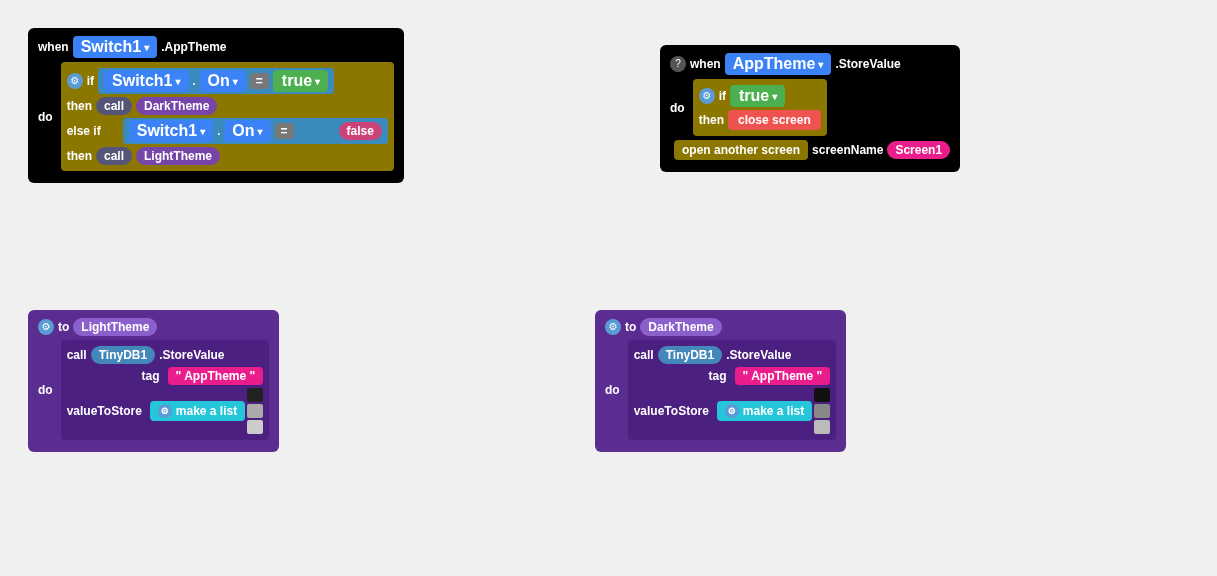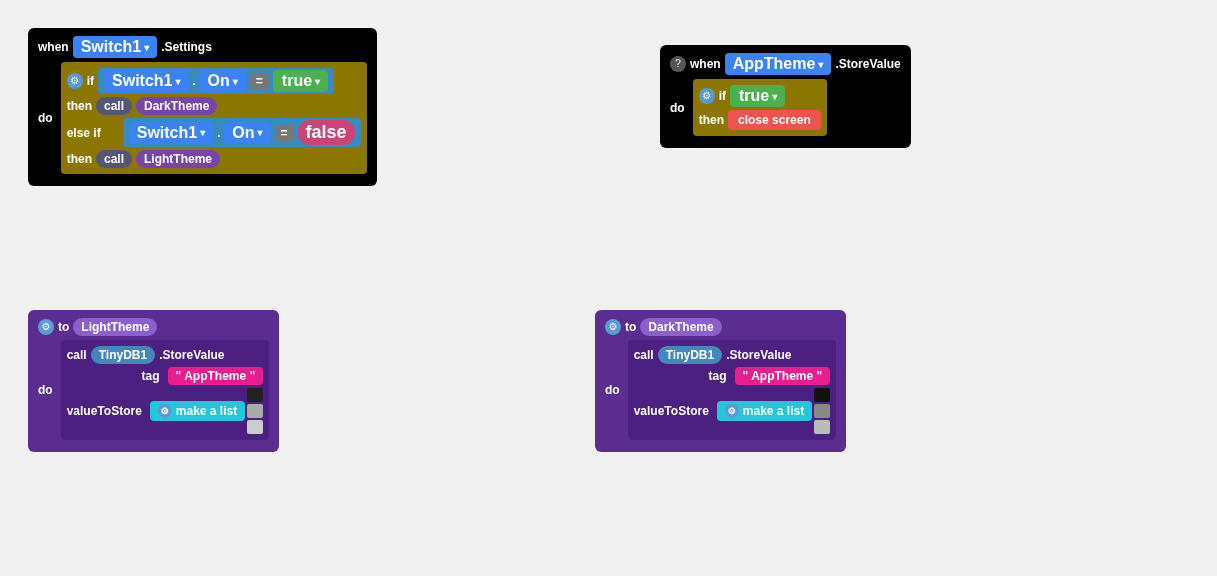--- a/index.html
+++ b/index.html
@@ -81,21 +81,21 @@
   </style>
 </head>
 <body>
 
 <div class="block-container" style="left: 28px; top: 28px;">
   <div class="block-outer block-outer-gold" style="padding: 6px 10px 10px 10px;">
     
     <div class="row">
       <span class="label">when</span>
       <span class="pill pill-blue dropdown-arrow">Switch1</span>
-      <span class="label">.Settings</span>
+      <span class="label">.AppTheme</span>
     </div>
     
     <div class="row" style="margin-top: 4px;">
       <span class="label">do</span>
 
       <div style="background:#8B7700; border-radius:4px; padding:4px 6px; margin-left:4px;">
         <div class="row">
           <span class="gear-icon">⚙</span>
           <span class="label">if</span>
 
@@ -114,21 +114,21 @@
           <span class="pill" style="background:#7744AA; border-radius:12px; padding:2px 8px; color:white; font-weight:bold; font-size:12px;">DarkTheme</span>
         </div>
 
         <div class="row" style="margin-top:3px;gap:22px;">
           <span class="label">else if</span>
           <div style="background:#3B8ABE; border-radius:4px; padding:2px 6px; display:inline-flex; align-items:center; gap:4px;">
             <span class="pill pill-blue dropdown-arrow">Switch1</span>
             <span style="color:white; font-size:11px; font-weight:bold;">.</span>
             <span class="pill pill-blue dropdown-arrow">On</span>
             <span style="background:#777; border-radius:4px; padding:1px 6px; color:white; font-weight:bold; font-size:12px;">=</span>
-            <span class="pill" style="background:#CC4477; border-radius:12px; padding:2px 8px; color:white; font-weight:bold; font-size:18px;">false</span>
+            <span class="pill" style="background:#CC4477; border-radius:12px; padding:2px 8px; color:white; font-weight:bold; font-size:12px;margin-left:41px;">false</span>
           </div>
         </div>
 
         <div class="row" style="margin-top:3px;">
           <span class="label">then</span>
           <span style="background:#555577; border-radius:12px; padding:2px 8px; color:white; font-weight:bold; font-size:12px;">call</span>
           <span class="pill" style="background:#7744AA; border-radius:12px; padding:2px 8px; color:white; font-weight:bold; font-size:12px;">LightTheme</span>
         </div>
       </div>
     </div>
@@ -153,20 +153,25 @@
           <span class="label">if</span>
           <span class="pill pill-green dropdown-arrow">true</span>
         </div>
         <div class="row" style="margin-top:3px;">
           <span class="label">then</span>
           <span style="background:#EF5350; border-radius:4px; padding:3px 10px; color:white; font-weight:bold; font-size:12px;">close screen</span>
         </div>
       </div>
     </div>
     
+    <div class="row" style="margin-top:4px; margin-left:4px;">
+      <span style="background:#8B7700; border-radius:4px; padding:3px 8px; color:white; font-weight:bold; font-size:12px;">open another screen</span>
+      <span class="label">screenName</span>
+      <span class="pill" style="background:#E91E8C; border-radius:12px; padding:2px 8px; color:white; font-weight:bold; font-size:12px;">Screen1</span>
+    </div>
   </div>
 </div>
 
 <div class="block-container" style="left: 28px; top: 310px;">
   <div class="block-outer" style="background:#5C2D91; padding: 6px 10px 10px 10px;">
     <div class="row">
       <span class="gear-icon">⚙</span>
       <span class="label">to</span>
       <span style="background:#8B5FCC; border-radius:12px; padding:2px 8px; color:white; font-weight:bold; font-size:12px;">LightTheme</span>
     </div>

